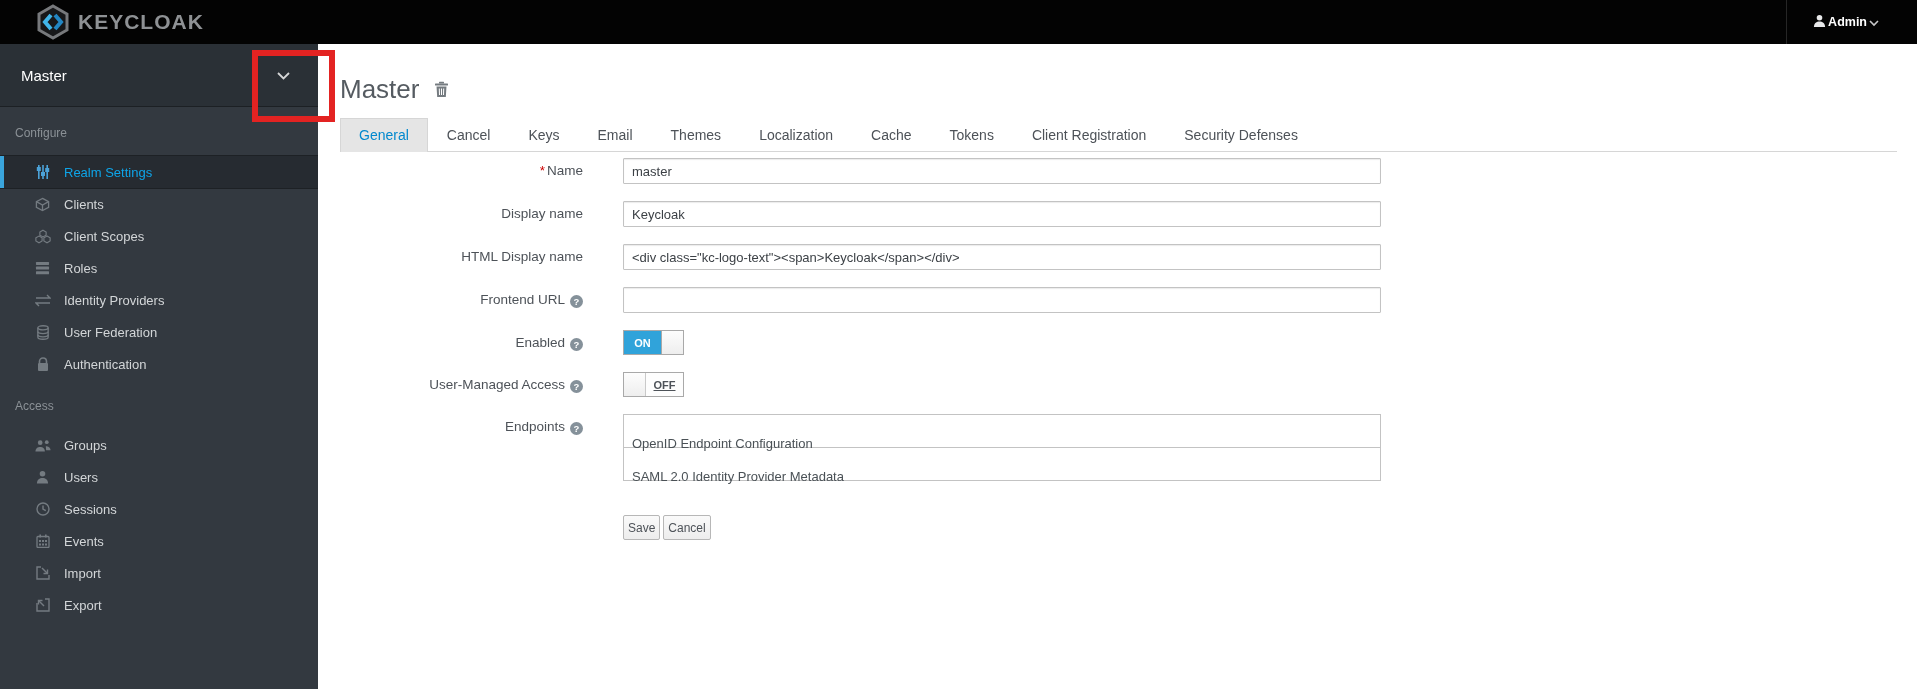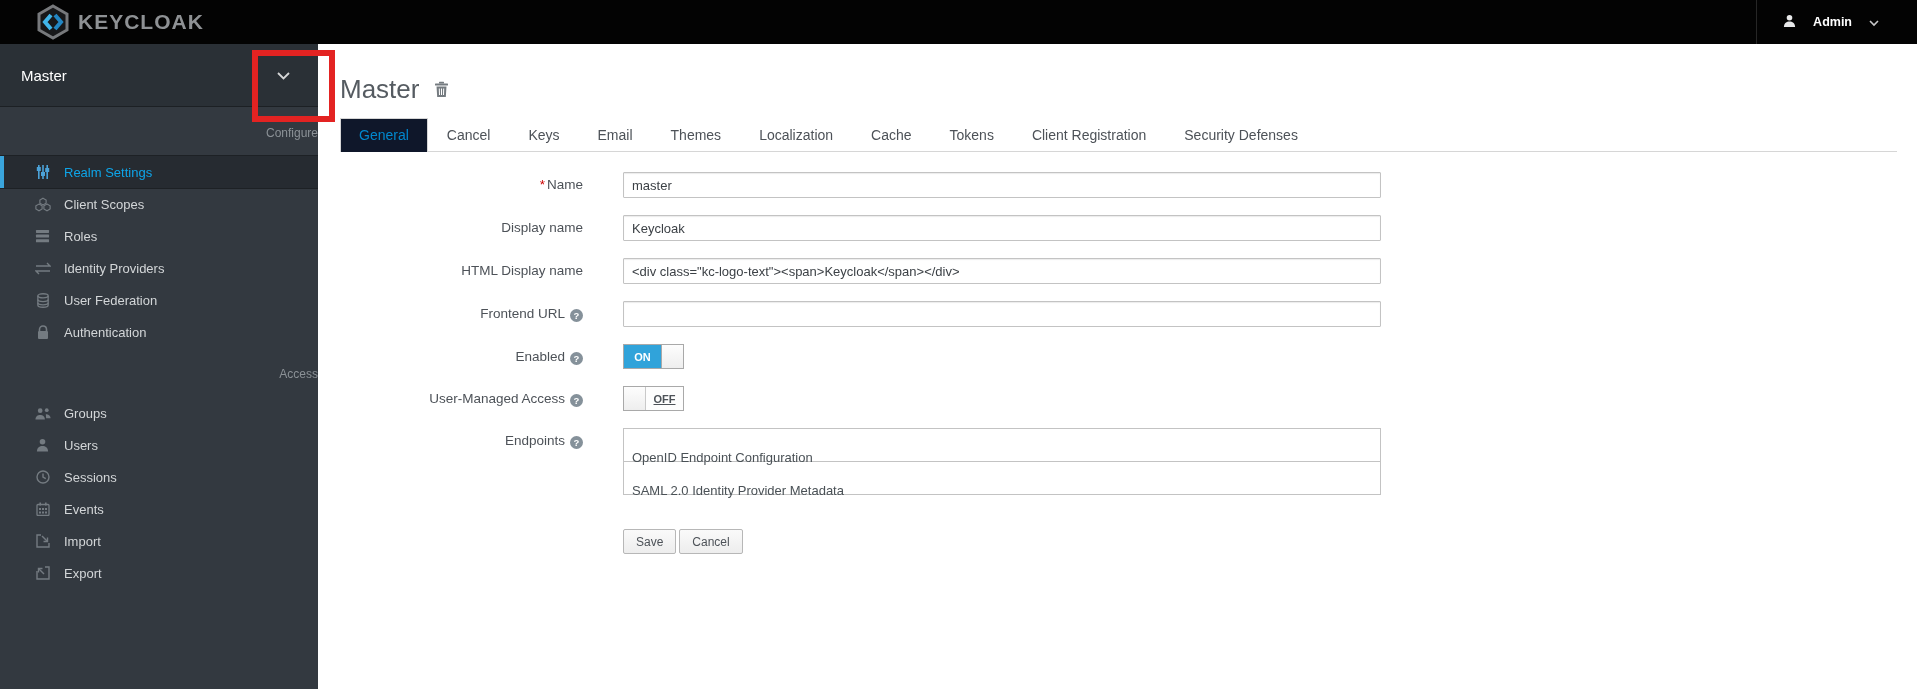--- a/index.html
+++ b/index.html
@@ -13,38 +13,38 @@
     height:44px; background:#030303; display:flex;
     align-items:center; justify-content:space-between;
   }
   .brand { display:flex; align-items:center; padding-left:36px; cursor:pointer; }
   .brand svg { display:block; }
   .brand-text {
     color:#8e9194; font-size:21px; font-weight:bold; letter-spacing:1px;
     margin-left:8px;
   }
   .user-menu {
-    display:flex; align-items:center; gap:17px; height:44px;
+    display:flex; align-items:center; gap:2px; height:44px;
     padding:0 38px 0 26px; border-left:1px solid #262626; cursor:pointer;
   }
   .user-menu .uname { color:#fff; font-size:12.5px; font-weight:bold; }
   
   .layout { display:flex; height:645px; }
   .sidebar { width:318px; background:#333940; flex:none; display:flex; flex-direction:column; }
   .main { flex:1; background:#fff; padding:0 20px 0 22px; }
   
   .realm-selector {
     height:63px; background:#2a3036; border-bottom:1px solid #1c2024;
     display:flex; align-items:center; justify-content:space-between;
     padding:0 28px 0 21px; cursor:pointer;
   }
   .realm-name { color:#ffffff; font-size:15px; }
   
   .nav-section-label {
-    color:#8b9196; font-size:12px; padding:16px 0 13px 15px; line-height:20px;text-align:right;
+    color:#8b9196; font-size:12px; padding:16px 0 13px 15px; line-height:20px;
   }
   .nav-item {
     height:32px; display:flex; align-items:center; padding-left:34px;
     color:#d3d6d8; font-size:13px; cursor:pointer; position:relative;
   }
   .nav-item .nicon { width:17px; margin-right:13px; color:#747b81; display:flex; justify-content:center; }
   .nav-item.active {
     background:#262b31; color:#0ea5e9;
     box-shadow:0 -1px 0 #1d2125, 0 1px 0 #1d2125;
   }
@@ -60,24 +60,24 @@
   
   .page-title-row { margin-top:30px; display:flex; align-items:center; gap:15px; }
   .page-title { font-size:26px; color:#555b61; font-weight:400; }
   .trash-btn { color:#757b80; cursor:pointer; display:flex; }
   .tabs { margin-top:13px; display:flex; border-bottom:1px solid #d6d6d6; }
   .tab {
     font-size:14px; color:#4d5258; padding:8px 18px 9px; cursor:pointer;
     margin-bottom:-1px; border:1px solid transparent; border-bottom:none;
   }
   .tab.active {
-    color:#0088ce; background:#0f172a; border-color:#d6d6d6;
-  }
-  
-  .form { margin-top:20px; }
+    color:#0088ce; background:#e5e5e5; border-color:#d6d6d6;
+  }
+  
+  .form { margin-top:6px; }
   .form-row { display:flex; margin-bottom:17px; }
   .form-label {
     width:243px; flex:none; text-align:right; font-size:13.5px; color:#4d5258;
     padding-top:5px;
   }
   .form-control-col { margin-left:40px; width:758px; flex:none; }
   .req { color:#c00; margin-right:2px; }
   .help-icon {
     display:inline-block; width:13px; height:13px; border-radius:50%;
     background:#85919a; color:#fff; font-size:9.5px; font-weight:bold;
@@ -108,21 +108,21 @@
   
   .endpoint-link {
     width:758px; height:27px; border:1px solid #c3c3c3; padding:16px 8px;
     font-size:13px; color:#4a5156; line-height:25px; background:#fff;
     display:block; cursor:pointer; text-decoration:none;
   }
   .endpoint-link + .endpoint-link { margin-top:-1px; }
   
   .btn-row { margin-top:17px; display:flex; gap:3px; }
   .btn {
-    height:25px; padding:0 12px; font-size:12px; color:#4d5258;
+    height:25px; padding:0 4px; font-size:12px; color:#4d5258;
     background:linear-gradient(#fafafa,#ededed); border:1px solid #b7b7b7;
     border-radius:2px; cursor:pointer;
     font-family:"Liberation Sans","DejaVu Sans",sans-serif;
   }
 </style>
 </head>
 <body>
 
 <div class="topbar">
   <div class="brand">
@@ -173,20 +173,30 @@
             <rect x="11.4" y="1" width="1.6" height="14"></rect>
           <rect x="1.8" y="3" width="4" height="4"></rect>
             <rect x="6" y="8" width="4" height="4"></rect>
             <rect x="10.2" y="4" width="4" height="4"></rect>
         </svg>
       </span>
       <span>Realm Settings</span>
     </div>
     <div class="nav-item">
       <span class="nicon">
+        <svg width="15" height="15" viewBox="0 0 16 16" fill="none" stroke="currentColor" stroke-width="1.4">
+          <polygon points="8,1.5 14.5,5 14.5,11 8,14.5 1.5,11 1.5,5"></polygon>
+            <polyline points="1.5,5 8,8.5 14.5,5"></polyline>
+            <line x1="8" y1="8.5" x2="8" y2="14.5"></line>
+        </svg>
+      </span>
+      <span>Clients</span>
+    </div>
+    <div class="nav-item">
+      <span class="nicon">
         <svg width="16" height="15" viewBox="0 0 18 16" fill="none" stroke="currentColor" stroke-width="1.3">
           <polygon points="9,1 12.5,3 12.5,6.5 9,8.5 5.5,6.5 5.5,3"></polygon>
           <polygon points="4.5,7.5 8,9.5 8,13 4.5,15 1,13 1,9.5"></polygon>
           <polygon points="13.5,7.5 17,9.5 17,13 13.5,15 10,13 10,9.5"></polygon>
         </svg>
       </span>
       <span>Client Scopes</span>
     </div>
     <div class="nav-item">
       <span class="nicon">

